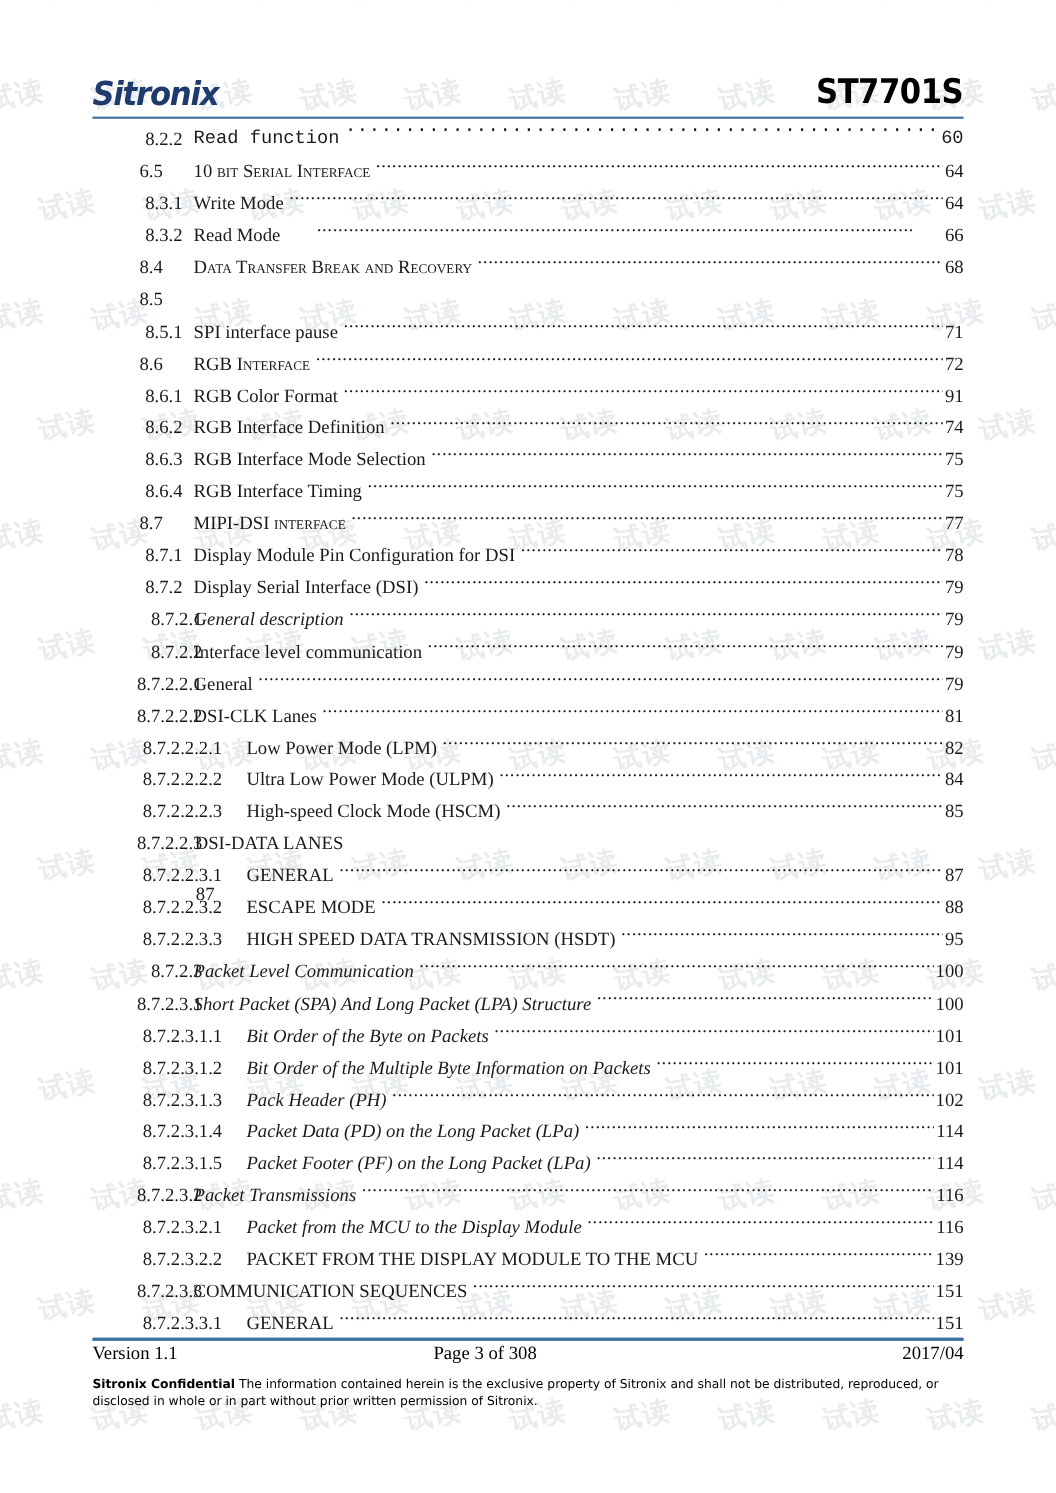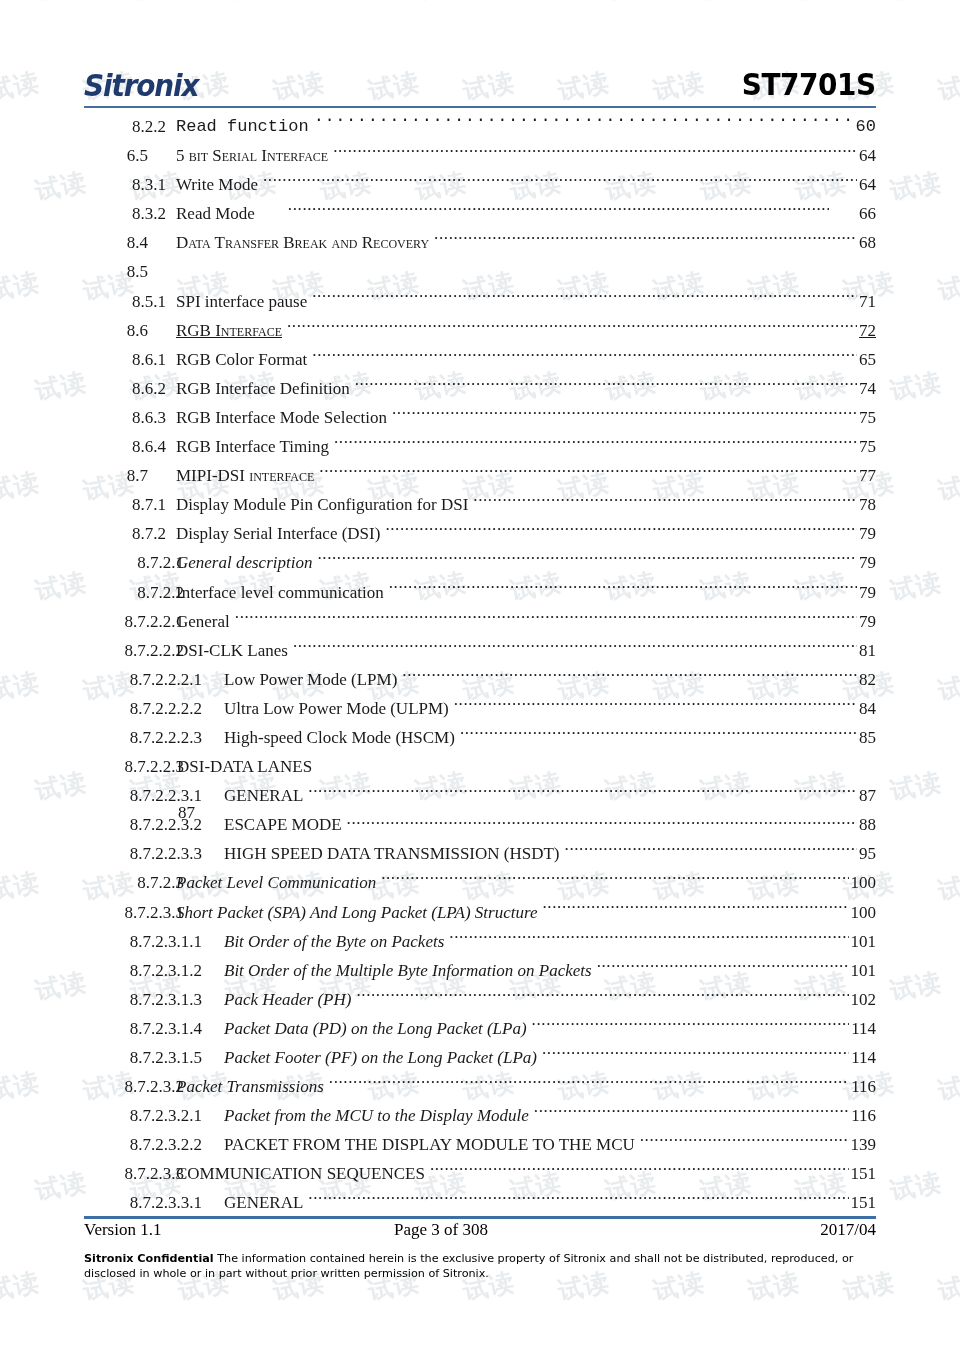--- a/index.html
+++ b/index.html
@@ -361,21 +361,21 @@
         <span class="toc-num">8.2.2</span>
         <span class="toc-body" style="width: 700px; font-family: Liberation Mono, monospace;">
           <span class="toc-title">Read function</span>
           <span class="toc-leader"></span>
           <span class="toc-page">60</span>
         </span>
       </div>
       <div class="toc-row lvl2">
         <span class="toc-num">6.5</span>
         <span class="toc-body" style="width: 700px;">
-          <span class="toc-title sc">5 bit Serial Interface</span>
+          <span class="toc-title sc">10 bit Serial Interface</span>
           <span class="toc-leader"></span>
           <span class="toc-page">64</span>
         </span>
       </div>
       <div class="toc-row lvl3">
         <span class="toc-num">8.3.1</span>
         <span class="toc-body" style="width: 700px;">
           <span class="toc-title">Write Mode</span>
           <span class="toc-leader"></span>
           <span class="toc-page">64</span>
@@ -403,32 +403,32 @@
       <div class="toc-row lvl3">
         <span class="toc-num">8.5.1</span>
         <span class="toc-body" style="width: 700px;">
           <span class="toc-title">SPI interface pause</span>
           <span class="toc-leader"></span>
           <span class="toc-page">71</span>
         </span>
       </div>
       <div class="toc-row lvl2">
         <span class="toc-num">8.6</span>
-        <span class="toc-body" style="width: 700px; text-decoration: underline;">
+        <span class="toc-body" style="width: 700px;">
           <span class="toc-title sc">RGB Interface</span>
           <span class="toc-leader"></span>
           <span class="toc-page">72</span>
         </span>
       </div>
       <div class="toc-row lvl3">
         <span class="toc-num">8.6.1</span>
         <span class="toc-body" style="width: 700px;">
           <span class="toc-title">RGB Color Format</span>
           <span class="toc-leader"></span>
-          <span class="toc-page">65</span>
+          <span class="toc-page">91</span>
         </span>
       </div>
       <div class="toc-row lvl3">
         <span class="toc-num">8.6.2</span>
         <span class="toc-body" style="width: 700px;">
           <span class="toc-title">RGB Interface Definition</span>
           <span class="toc-leader"></span>
           <span class="toc-page">74</span>
         </span>
       </div>
@@ -539,21 +539,21 @@
       <div class="toc-row lvl5">
         <span class="toc-num">8.7.2.2.3.1</span>
         <span class="toc-body" style="width: 652px;">
           <span class="toc-title">GENERAL</span>
           <span class="toc-leader"></span>
           <span class="toc-page">87</span>
         </span>
       </div>
       <div class="toc-row lvl5">
         <span class="toc-num">8.7.2.2.3.2</span>
-        <span class="toc-body" style="width: 652px; align-items: center;">
+        <span class="toc-body" style="width: 652px;">
           <span class="toc-title">ESCAPE MODE</span>
           <span class="toc-leader"></span>
           <span class="toc-page">88</span>
         </span>
       </div>
       <div class="toc-row lvl5">
         <span class="toc-num">8.7.2.2.3.3</span>
         <span class="toc-body" style="width: 652px;">
           <span class="toc-title">HIGH SPEED DATA TRANSMISSION (HSDT)</span>
           <span class="toc-leader"></span>

